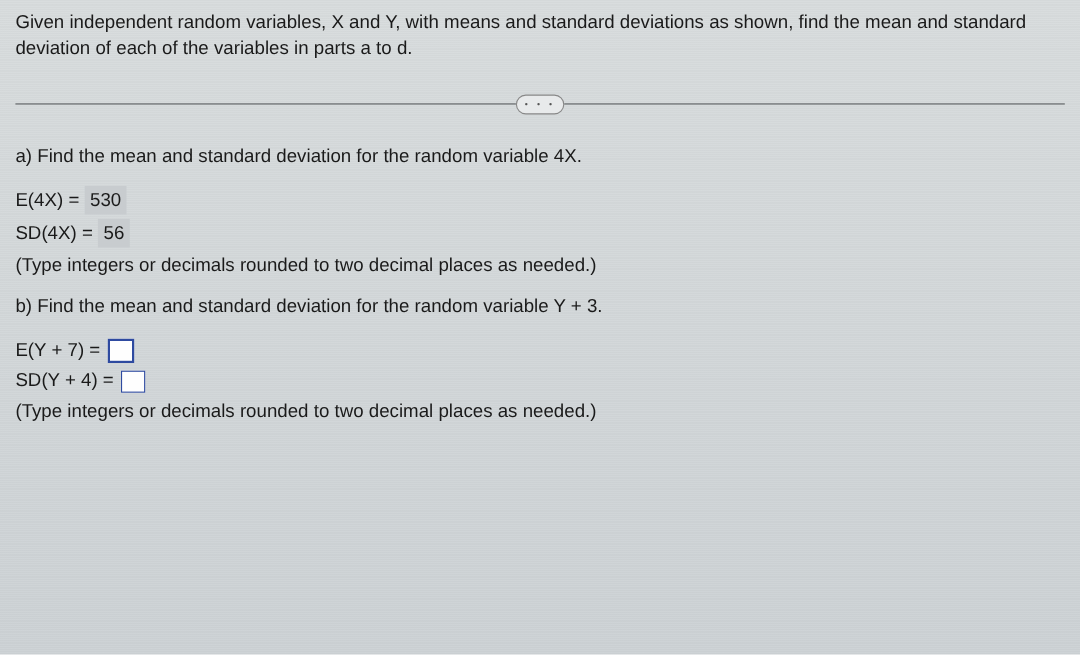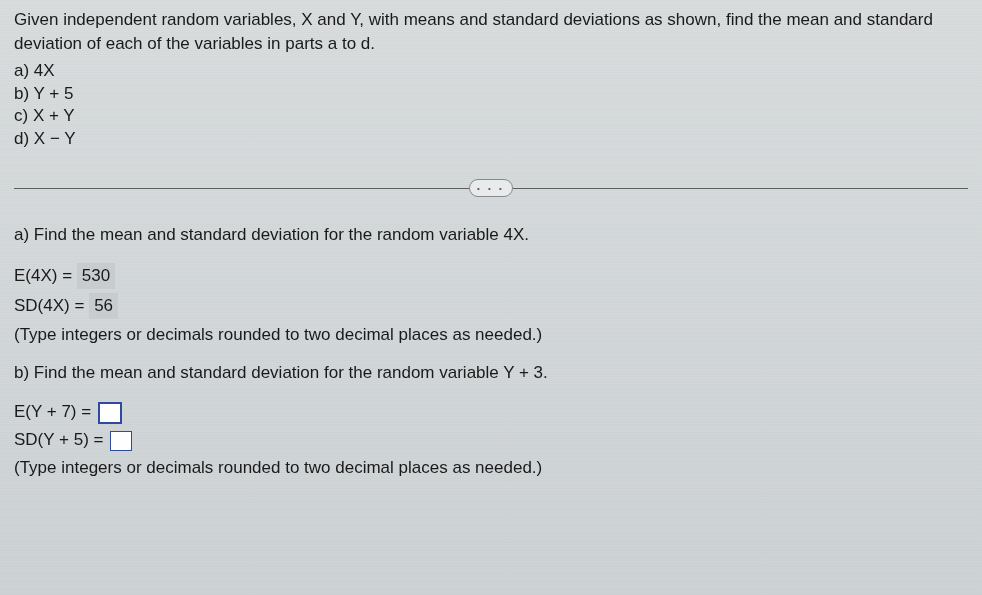--- a/index.html
+++ b/index.html
@@ -105,26 +105,20 @@
       width: 24px;
       height: 22px;
     }
   </style>
 </head>
 <body>
 
 <div class="intro">Given independent random variables, X and Y, with means and standard deviations as shown, find the mean and standard deviation of each of the variables in parts a to d.</div>
 
 <div class="content-row">
-  <div class="parts-list">
-    <div>a) 4X</div>
-    <div>b) Y + 5</div>
-    <div>c) X + Y</div>
-    <div>d) X − Y</div>
-  </div>
 </div>
 
 <div class="divider-wrap">
   <div class="divider-line"></div>
   <div class="divider-pill">• • •</div>
   <div class="divider-line"></div>
 </div>
 
 <div class="question">a) Find the mean and standard deviation for the random variable 4X.</div>
 
@@ -138,16 +132,16 @@
 </div>
 <div class="hint">(Type integers or decimals rounded to two decimal places as needed.)</div>
 
 <div class="question">b) Find the mean and standard deviation for the random variable Y + 3.</div>
 
 <div class="eq-line">
   <span>E(Y + 7) =</span>
   <span class="input-box active"></span>
 </div>
 <div class="eq-line">
-  <span>SD(Y + 5) =</span>
+  <span>SD(Y + 4) =</span>
   <span class="input-box"></span>
 </div>
 <div>(Type integers or decimals rounded to two decimal places as needed.)</div>
 
 </body></html>

